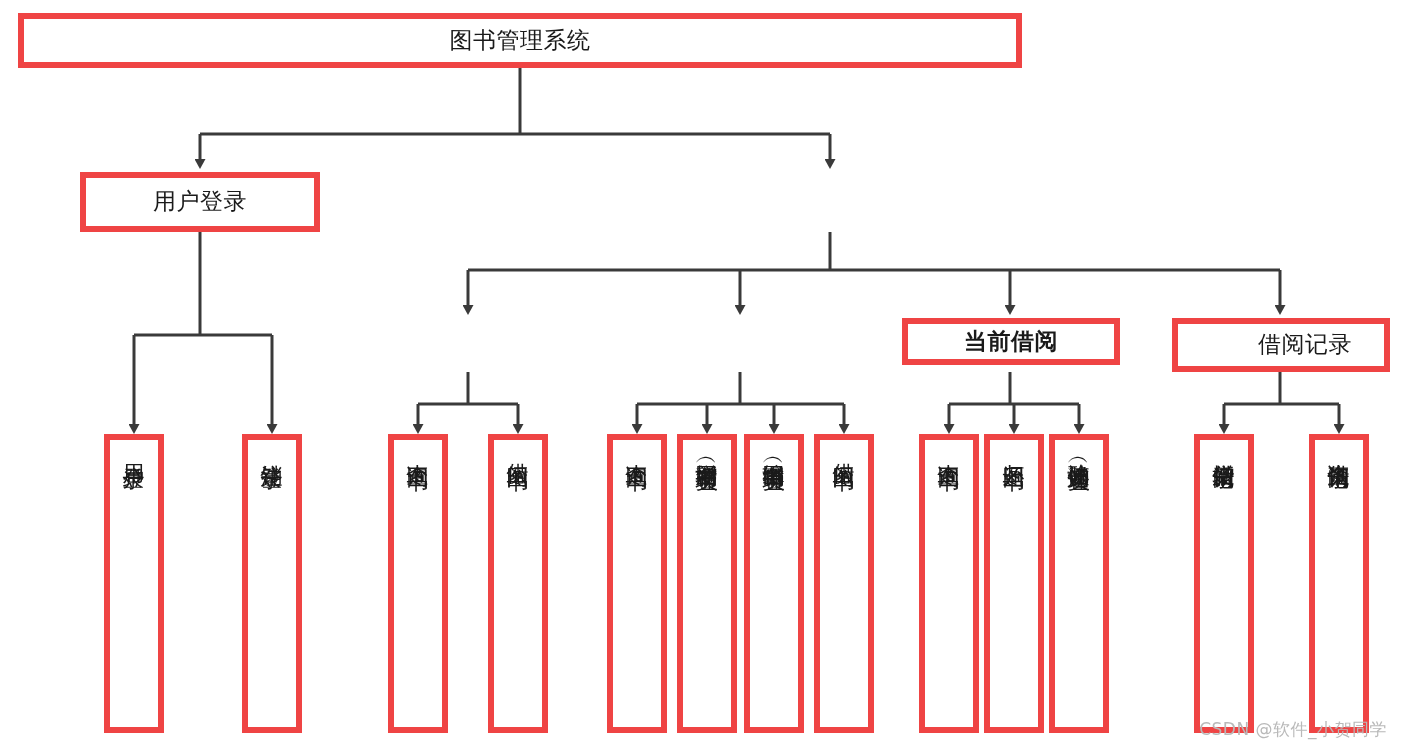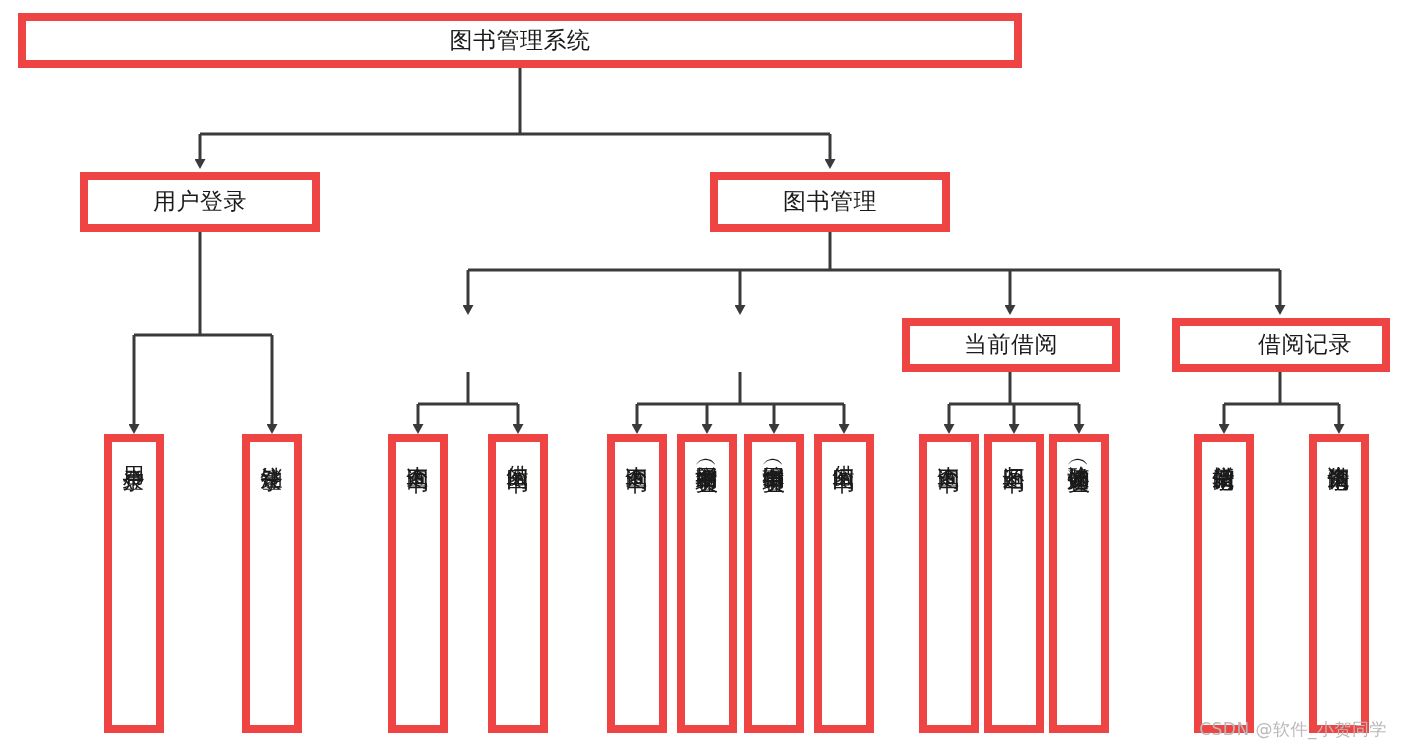--- a/index.html
+++ b/index.html
@@ -24,21 +24,21 @@
     position: absolute;
     left: 0;
     top: 0;
     width: 1405px;
     height: 747px;
   }
   .node {
     position: absolute;
     box-sizing: border-box;
     background: #ffffff;
-    border: 8px solid #ef4444;
+    border: 6px solid #ef4444;
     display: flex;
     align-items: center;
     justify-content: center;
     overflow: hidden;
   }
   .node-label {
     color: #1a1a1a;
     text-align: center;
     line-height: 1.18;
     white-space: pre;
@@ -133,25 +133,22 @@
     </g>
   </svg>
 
   <div class="node root horiz" style="left:18px; top:13px; width:1004px; height:55px;">
     <span class="node-label">图书管理系统</span>
   </div>
 
   <div class="node horiz" style="left:80px; top:172px; width:240px; height:60px;">
     <span class="node-label">用户登录</span>
   </div>
-  <div class="node horiz" style="left:710px; top:172px; width:240px; height:60px;">
-    <span class="node-label">图书管理</span>
-  </div>
 
-  <div class="node horiz" style="left:902px; top:318px; width:218px; height:54px;">
+  <div class="node horiz" style="left:902px; top:318px; width:218px; height:47px;font-weight:bold;">
     <span class="node-label">当前借阅</span>
   </div>
   <div class="node horiz" style="left:1172px; top:318px; width:218px; height:54px;padding-left:48px;">
     <span class="node-label">借阅记录</span>
   </div>
 
   <div class="node vert" style="left:104px; top:434px; width:60px; height:299px;">
     <span class="node-label">用户登录</span>
   </div>
   <div class="node vert" style="left:242px; top:434px; width:60px; height:299px;">

